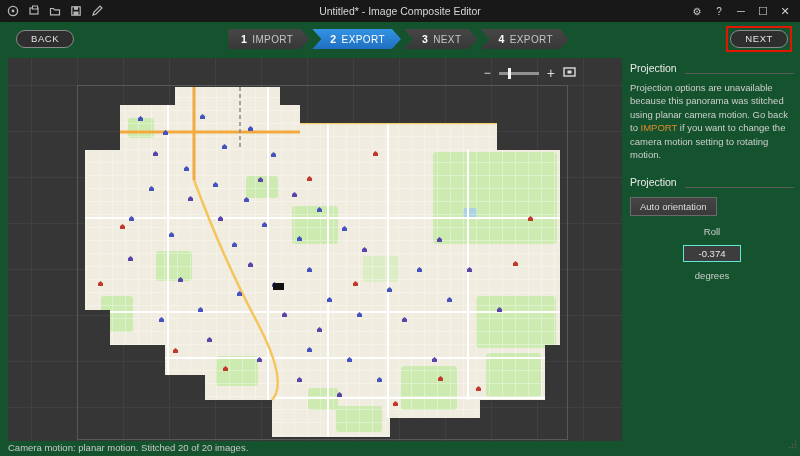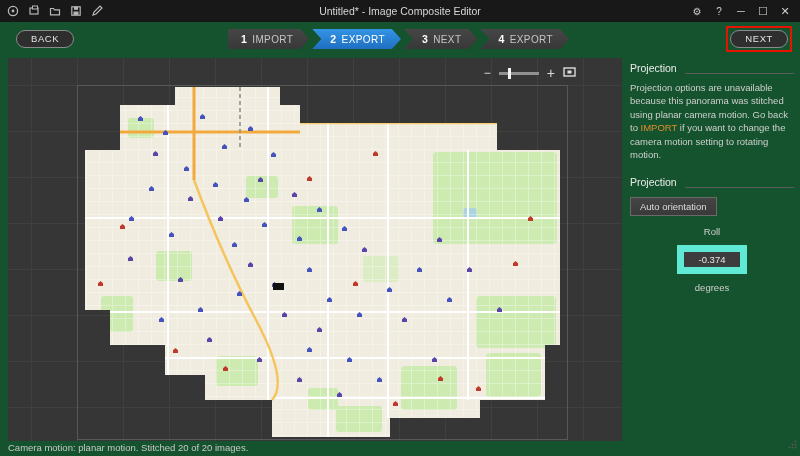--- a/index.html
+++ b/index.html
@@ -48,21 +48,21 @@
   
   .sidebar{position:absolute;left:630px;top:58px;width:164px;}
   .sec-head{display:flex;align-items:flex-end;margin:4px 0 7px 0;}
   .sec-head span{font-size:10.5px;color:#ececec;white-space:nowrap;}
   .sec-head .rule{flex:1;height:1px;background:#5c5c5c;margin-left:8px;}
   .proj-text{font-size:9.5px;line-height:1.42;color:#cfcfcf;margin:0 0 14px 0;}
   .proj-text a{color:#e08b2d;text-decoration:none;cursor:pointer;}
   .auto-btn{background:linear-gradient(#454545,#3a3a3a);border:1px solid #6a6a6a;color:#dedede;
     font-size:9.5px;padding:3px 9px;border-radius:0;font-family:inherit;margin:2px 0 10px 0;}
   .roll-row{display:flex;align-items:center;gap:8px;font-size:9.5px;color:#cfcfcf;flex-direction:column;}
-  .roll-input{width:48px;background:#3d3d3d;border:7px solid #5eead4;color:#e8e8e8;
+  .roll-input{width:48px;background:#3d3d3d;border:1px solid #5eead4;color:#e8e8e8;
     font-size:9.5px;padding:2px 4px;text-align:center;font-family:inherit;}
 
   
   .statusbar{position:absolute;left:0;right:0;bottom:0;height:16px;text-align:center;}
   .status-text{position:absolute;left:8px;bottom:3px;font-size:9.5px;color:#c9c9c9;}
   .grip{position:absolute;right:3px;bottom:3px;}
 </style>
 </head>
 <body>
 

